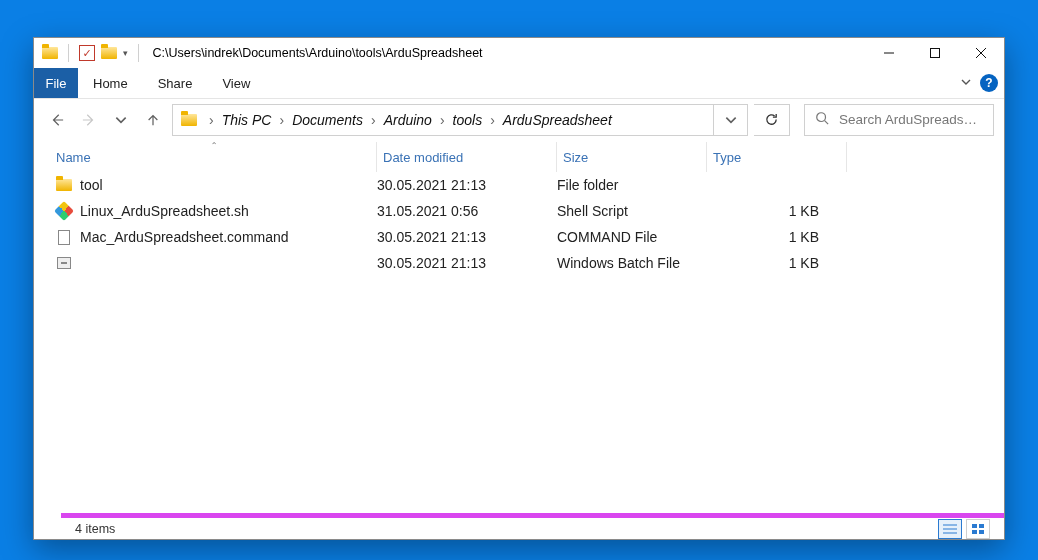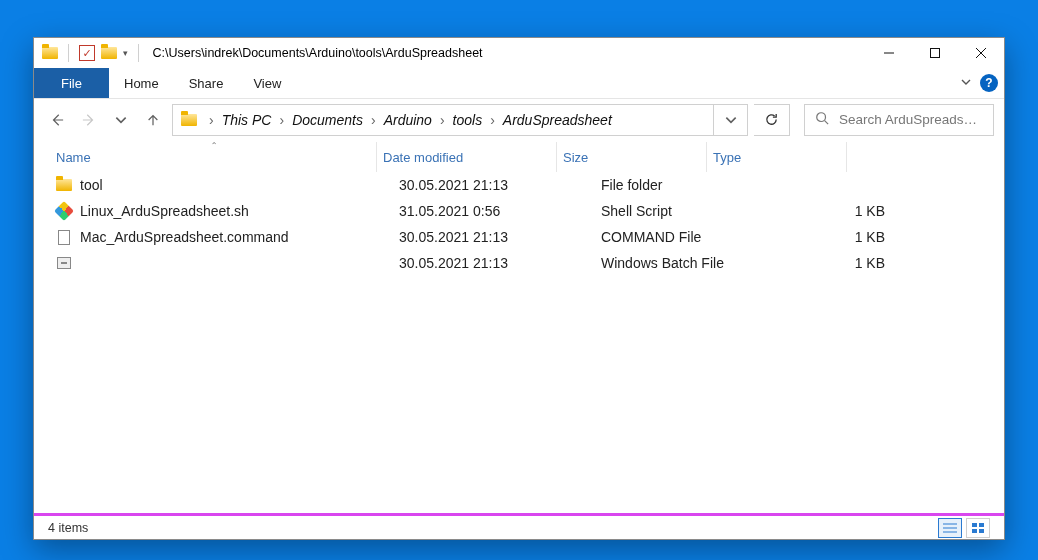--- a/index.html
+++ b/index.html
@@ -15,21 +15,21 @@
   .folder-icon-sm::before { content:""; position:absolute; left:0; top:-3px; width:7px; height:4px; background:#f0b400; border-radius:1px 1px 0 0; }
   .sep { width:1px; height:18px; background:#d0d0d0; margin:0 4px; }
   .qa-check { width:16px; height:16px; border:1px solid #c0392b; display:flex; align-items:center; justify-content:center; color:#c0392b; font-size:11px; line-height:1; }
   .titlebar .path { margin-left:10px; font-size:12.5px; }
   .titlebar .controls { margin-left:auto; display:flex; }
   .tb-btn { width:46px; height:30px; display:flex; align-items:center; justify-content:center; color:#111; }
   .tb-btn svg { width:10px; height:10px; stroke:#111; stroke-width:1; fill:none; }
 
   
   .ribbon { height:30px; display:flex; align-items:center; font-size:13px; color:#222; position:relative; }
-  .file-tab { background:#1b5fa6; color:#fff; width:75px; height:30px; display:flex; align-items:center; justify-content:center; font-size:13px; }
+  .file-tab { background:#1b5fa6; color:#fff; width:44px; height:30px; display:flex; align-items:center; justify-content:center; font-size:13px; }
   .r-tab { padding:0 15px; height:30px; display:flex; align-items:center; }
   .ribbon-right { position:absolute; right:6px; top:0; height:30px; display:flex; align-items:center; gap:8px; }
   .chevdown { display:inline-block; }
   .help { width:18px; height:18px; border-radius:50%; background:#0563c1; color:#fff; font-size:12px; display:flex; align-items:center; justify-content:center; font-weight:bold; }
 
   
   .navbar { height:42px; border-top:1px solid #e5e5e5; display:flex; align-items:center; padding:0 10px; gap:6px; }
   .nav-btn { width:26px; height:26px; display:flex; align-items:center; justify-content:center; color:#606060; }
   .nav-btn.disabled { color:#c8c8c8; }
   .addr { flex:1; height:32px; border:1px solid #d0d0d0; display:flex; align-items:center; font-size:14px; color:#111; }
@@ -41,33 +41,33 @@
   .refresh-box { width:36px; height:32px; border:1px solid #d0d0d0; border-left:none; margin-right:8px; display:flex; align-items:center; justify-content:center; color:#333; }
   .search { width:190px; height:32px; border:1px solid #d0d0d0; display:flex; align-items:center; padding:0 10px; font-size:13.5px; color:#777; gap:10px; }
   .search .mag { color:#666; }
 
   
   .files { flex:1; display:flex; flex-direction:column; padding:2px 12px 0 18px; font-size:14px; color:#222; }
   .cols { display:grid; grid-template-columns: 325px 180px 150px 140px; height:30px; align-items:center; color:#3a72b5; font-size:13px; border-bottom:1px solid transparent; }
   .cols .col { height:30px; display:flex; align-items:center; border-right:1px solid #e6e6e6; padding-left:6px; position:relative; }
   .cols .col:first-child { padding-left:4px; }
   .sort-ind { position:absolute; left:50%; top:-1px; transform:translateX(-50%); font-size:8px; color:#666; }
-  .row { display:grid; grid-template-columns: 325px 180px 150px 140px; height:26px; align-items:center;gap:22px; }
+  .row { display:grid; grid-template-columns: 325px 180px 150px 140px; height:26px; align-items:center; }
   .row .c-name { display:flex; align-items:center; gap:8px; padding-left:4px; }
   .row .c-size { text-align:right; padding-right:28px; }
   .ic { width:16px; height:16px; display:inline-flex; align-items:center; justify-content:center; }
   .ic-folder { width:16px; height:12px; background:linear-gradient(#ffe69a,#f0b400); border-radius:1px; position:relative; }
   .ic-folder::before { content:""; position:absolute; left:0; top:-3px; width:7px; height:4px; background:#f0b400; border-radius:1px 1px 0 0; }
   .ic-sh { width:14px; height:14px; transform:rotate(45deg); background:conic-gradient(#e74c3c 0 25%, #2ecc71 0 50%, #3498db 0 75%, #f1c40f 0); border-radius:2px; }
   .ic-doc { width:12px; height:15px; border:1px solid #888; background:#fff; }
   .ic-bat { width:14px; height:12px; border:1px solid #888; background:#eee; position:relative; }
   .ic-bat::after { content:""; position:absolute; left:3px; right:3px; top:4px; border-top:2px solid #888; }
 
   
-  .status { height:26px; border-top:3px solid #d946ef; display:flex; align-items:center; padding:0 14px; font-size:12.5px; color:#333; }
+  .status { height:26px; border-top:5px solid #d946ef; display:flex; align-items:center; padding:0 14px; font-size:12.5px; color:#333;margin-left:27px; }
   .status .views { margin-left:auto; display:flex; gap:4px; }
   .view-btn { width:24px; height:20px; border:1px solid #cfcfcf; display:flex; align-items:center; justify-content:center; }
   .view-btn.active { border-color:#2a7ad1; background:#e6f0fb; }
   .view-btn svg { width:14px; height:12px; }
 
   svg.arrow { width:14px; height:14px; stroke:#606060; fill:none; stroke-width:1.4; }
   .disabled svg.arrow { stroke:#c8c8c8; }
 </style>
 </head>
 <body>

